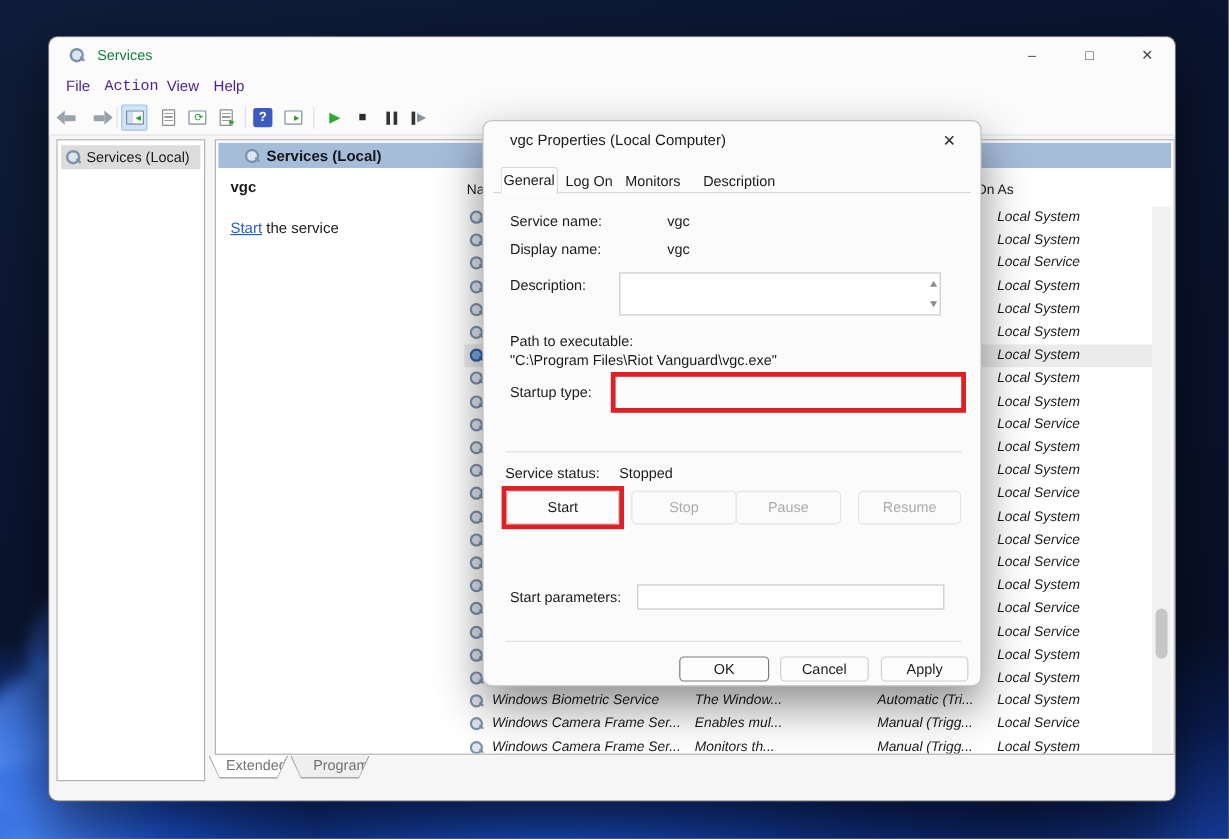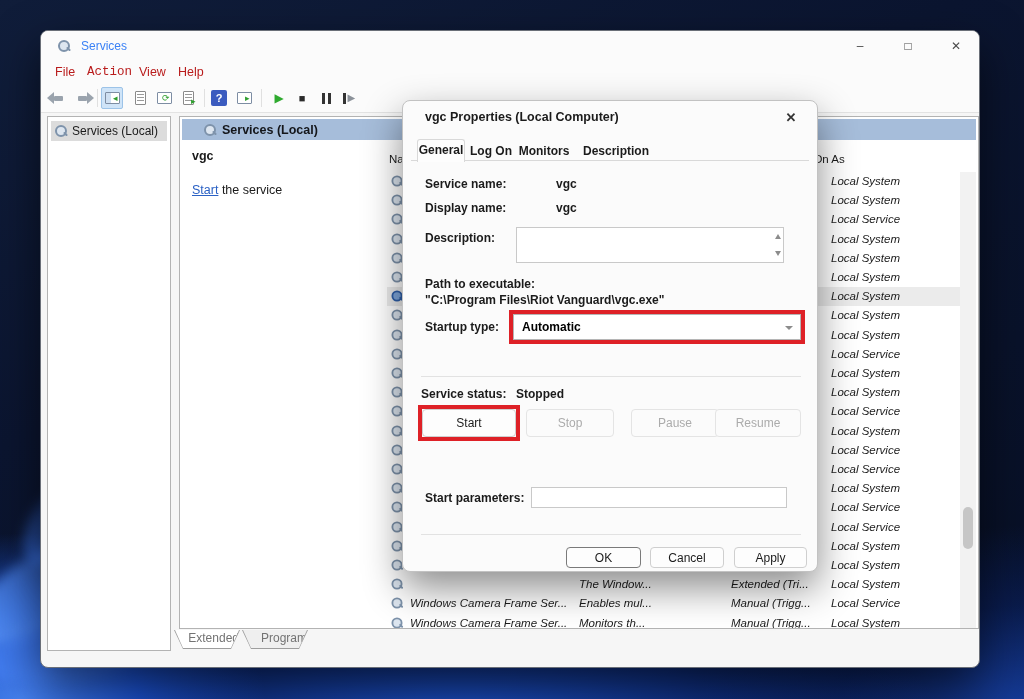--- a/index.html
+++ b/index.html
@@ -20,36 +20,36 @@
     background:linear-gradient(90deg, rgba(70,130,245,.8), rgba(20,60,180,.15)); }
   .petal.p3 { left:10px; top:500px; width:90px; height:50px; transform:rotate(-60deg);
     background:linear-gradient(90deg, rgba(60,120,240,.6), rgba(20,60,180,.1)); }
 
   
   #window { position:absolute; left:40px; top:30px; width:940px; height:638px;
     background:#f6f6f6; border:1px solid #6a6f78; border-radius:8px;
     box-shadow:0 18px 45px rgba(0,0,0,.55); z-index:1; overflow:hidden; }
 
   #titlebar { position:absolute; left:0; top:0; width:100%; height:30px; background:#fbfbfb; }
-  #titlebar .app-title { position:absolute; left:40px; top:8px; font-size:12px; color:#3b82f6; }
+  #titlebar .app-title { position:absolute; left:40px; top:8px; font-size:12px; color:#15803d; }
   .win-ctl { position:absolute; top:0; width:34px; height:30px; border:none; background:transparent;
     font-size:12px; color:#4a4a4a; cursor:default; }
   .win-ctl.min { left:802px; } .win-ctl.max { left:850px; } .win-ctl.cls { left:898px; }
 
   
   .svc-icon { display:inline-block; position:relative; width:12px; height:12px; }
   .svc-icon::before { content:""; position:absolute; left:0; top:0; width:8px; height:8px;
     border:2px solid #7e93ab; border-radius:50%; background:#dde6f0; }
   .svc-icon::after { content:""; position:absolute; left:8px; top:8px; width:5px; height:2px;
     background:#7e93ab; transform:rotate(45deg); border-radius:1px; }
   .svc-icon.sel::before { border-color:#2f5fa8; background:#7fa7dc; }
   .svc-icon.sel::after { background:#2f5fa8; }
 
   #menubar { position:absolute; left:0; top:30px; width:100%; height:24px; background:#fbfbfb; }
-  .menu-item { position:absolute; top:4px; font-size:12.5px; color:#b91c1c; cursor:default; }
+  .menu-item { position:absolute; top:4px; font-size:12.5px; color:#4c1d95; cursor:default; }
   .menu-item.m0{left:14px;} .menu-item.m1{left:46px;font-family:Liberation Mono, monospace;} .menu-item.m2{left:98px;} .menu-item.m3{left:137px;}
 
   #toolbar { position:absolute; left:0; top:54px; width:100%; height:28px; background:#fbfbfb;
     border-bottom:1px solid #e3e3e3; }
   .tbtn { position:absolute; top:2px; width:22px; height:22px; border:1px solid transparent;
     background:transparent; display:flex; align-items:center; justify-content:center; border-radius:2px; }
   .tbtn.active-tool { background:#cfe4f8; border-color:#9cc3e8; }
   .tb-sep { position:absolute; top:4px; width:1px; height:18px; background:#e0e0e0; }
 
   .nav-arrow { position:relative; width:9px; height:5px; background:#9aa3ad; border-radius:1px; }
@@ -107,26 +107,26 @@
     clip-path:polygon(0 0, 100% 0, calc(100% - 9px) 100%, 9px 100%); background:#9d9d9d; }
   .mmc-tab .inner { position:absolute; inset:0 1px 1px 1px;
     clip-path:polygon(0 0, 100% 0, calc(100% - 8px) 100%, 8px 100%);
     background:#efefef; font-size:12px; text-align:right; line-height:17px; color:#737373; }
   .mmc-tab.active .inner { background:#fff; }
 
   
   #dialog { position:absolute; left:402px; top:100px; width:416px; height:472px;
     background:#fbfbfb; border:1px solid #c2c2c2; border-radius:8px;
     box-shadow:0 16px 38px rgba(0,0,0,.45); z-index:10; font-size:12px; }
-  #dialog .abs { position:absolute; white-space:nowrap;font-weight:bold; }
+  #dialog .abs { position:absolute; white-space:nowrap; }
   #dlg-title { left:22px; top:9px; font-size:12.5px; }
   #dlg-close { left:374px; top:4px; width:28px; height:24px; border:none; background:transparent;
     font-size:13px; color:#333; }
   #dlg-tabrow { position:absolute; left:8px; top:38px; right:8px; height:22px;
-    border-bottom:1px solid #d9d9d9;font-weight:bold; }
+    border-bottom:1px solid #d9d9d9; }
   .dlg-tab { position:absolute; top:3px; height:19px; font-size:12px; text-align:center;
     line-height:19px; color:#1b1b1b; cursor:default; }
   .dlg-tab.active { top:0; height:23px; line-height:21px; background:#fdfdfd;
     border:1px solid #d9d9d9; border-bottom:none; border-radius:3px 3px 0 0; z-index:2; }
   .t0{left:6px;width:48px;} .t1{left:58px;width:44px;} .t2{left:105px;width:56px;} .t3{left:163px;width:84px;}
 
   .fld-label { color:#1b1b1b; }
   .textbox { position:absolute; background:#fff; border:1px solid #c9c9c9; }
   #desc-box { left:113px; top:126px; width:268px; height:36px; }
   #desc-box .sp { position:absolute; right:2px; width:0; height:0;
@@ -137,21 +137,21 @@
     background:#fff; font-size:12px; line-height:24px; padding-left:8px; text-align:left; }
   #startup-dd .car { position:absolute; right:7px; top:11px; width:0; height:0;
     border-left:4px solid transparent; border-right:4px solid transparent; border-top:4px solid #8c8c8c; }
   .sep { position:absolute; left:18px; width:380px; height:1px; background:#e2e2e2; }
 
   .dlg-btn { position:absolute; height:28px; background:#fdfdfd; border:1px solid #cfcfcf;
     border-radius:4px; font-size:12px; color:#1b1b1b; font-family:inherit; }
   .dlg-btn:disabled { color:#ababab; background:#fbfbfb; border-color:#e4e4e4; }
   .dlg-btn.b-start{left:19px; top:308px; width:94px;}
   .dlg-btn.b-stop{left:123px; top:308px; width:88px;}
-  .dlg-btn.b-pause{left:228px; top:308px; width:88px;}
+  .dlg-btn.b-pause{left:210px; top:308px; width:88px;}
   .dlg-btn.b-resume{left:312px; top:308px; width:86px;}
   .dlg-btn.b-ok{left:163px; top:446px; width:75px; height:21px; border-color:#7a7a7a;}
   .dlg-btn.b-cancel{left:247px; top:446px; width:74px; height:21px;}
   .dlg-btn.b-apply{left:331px; top:446px; width:73px; height:21px;}
 
   #hint { left:19px; top:345px; width:380px; white-space:normal !important;
     font-size:12px; line-height:15px; color:#1b1b1b; }
   #startparams-input { left:128px; top:386px; width:256px; height:21px; border:1px solid #c9c9c9;
     background:#fff; font-family:inherit; font-size:12px; padding:0 4px; }
 
@@ -337,22 +337,23 @@
           <div class="grid-row">
             <span class="svc-icon"></span>
             <span class="cell c-logon">Local System</span>
           </div>
           <div class="grid-row">
             <span class="svc-icon"></span>
             <span class="cell c-logon">Local System</span>
           </div>
           <div class="grid-row">
             <span class="svc-icon"></span>
+            <span class="cell c-name">Windows Biometric Service</span>
             <span class="cell c-desc">The Window...</span>
-            <span class="cell c-start">Extended (Tri...</span>
+            <span class="cell c-start">Automatic (Tri...</span>
             <span class="cell c-logon">Local System</span>
           </div>
           <div class="grid-row">
             <span class="svc-icon"></span>
             <span class="cell c-name">Windows Camera Frame Ser...</span>
             <span class="cell c-desc">Enables mul...</span>
             <span class="cell c-start">Manual (Trigg...</span>
             <span class="cell c-logon">Local Service</span>
           </div>
           <div class="grid-row">
@@ -399,24 +400,20 @@
     <div class="textbox" id="desc-box">
       <span></span>
       <span class="sp up"></span>
       <span class="sp dn"></span>
     </div>
 
     <span class="abs fld-label" style="left:22px;top:176px">Path to executable:</span>
     <span class="abs" style="left:22px;top:192px">"C:\Program Files\Riot Vanguard\vgc.exe"</span>
 
     <span class="abs fld-label" style="left:22px;top:219px">Startup type:</span>
-    <button class="abs" id="startup-dd">
-      <span>Automatic</span>
-      <span class="car"></span>
-    </button>
 
     <div class="sep" style="top:275px"></div>
 
     <span class="abs fld-label" style="left:18px;top:286px">Service status:</span>
     <span class="abs" style="left:113px;top:286px">Stopped</span>
 
     <button class="dlg-btn b-start">Start</button>
     <button class="dlg-btn b-stop" disabled="">Stop</button>
     <button class="dlg-btn b-pause" disabled="">Pause</button>
     <button class="dlg-btn b-resume" disabled="">Resume</button>

